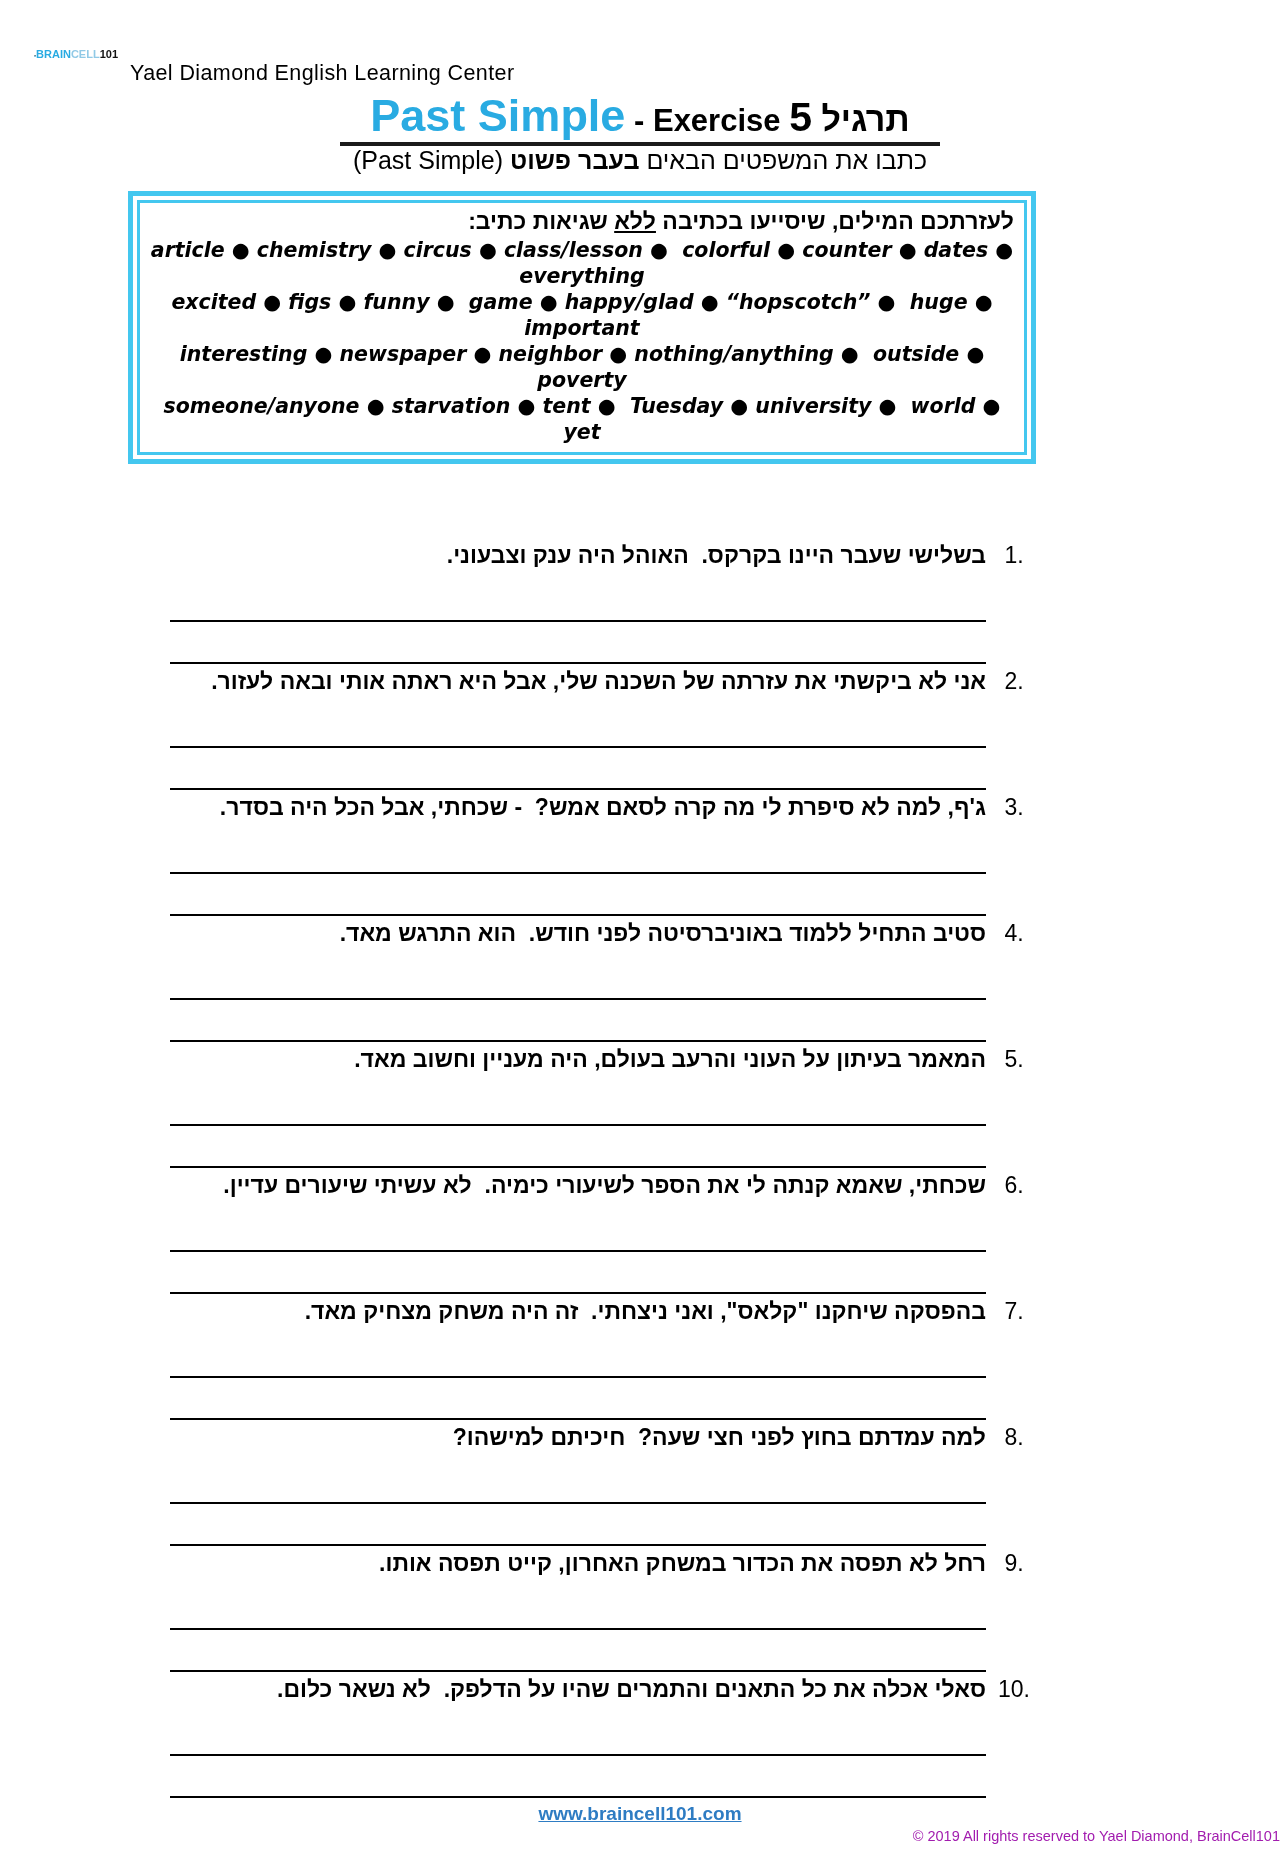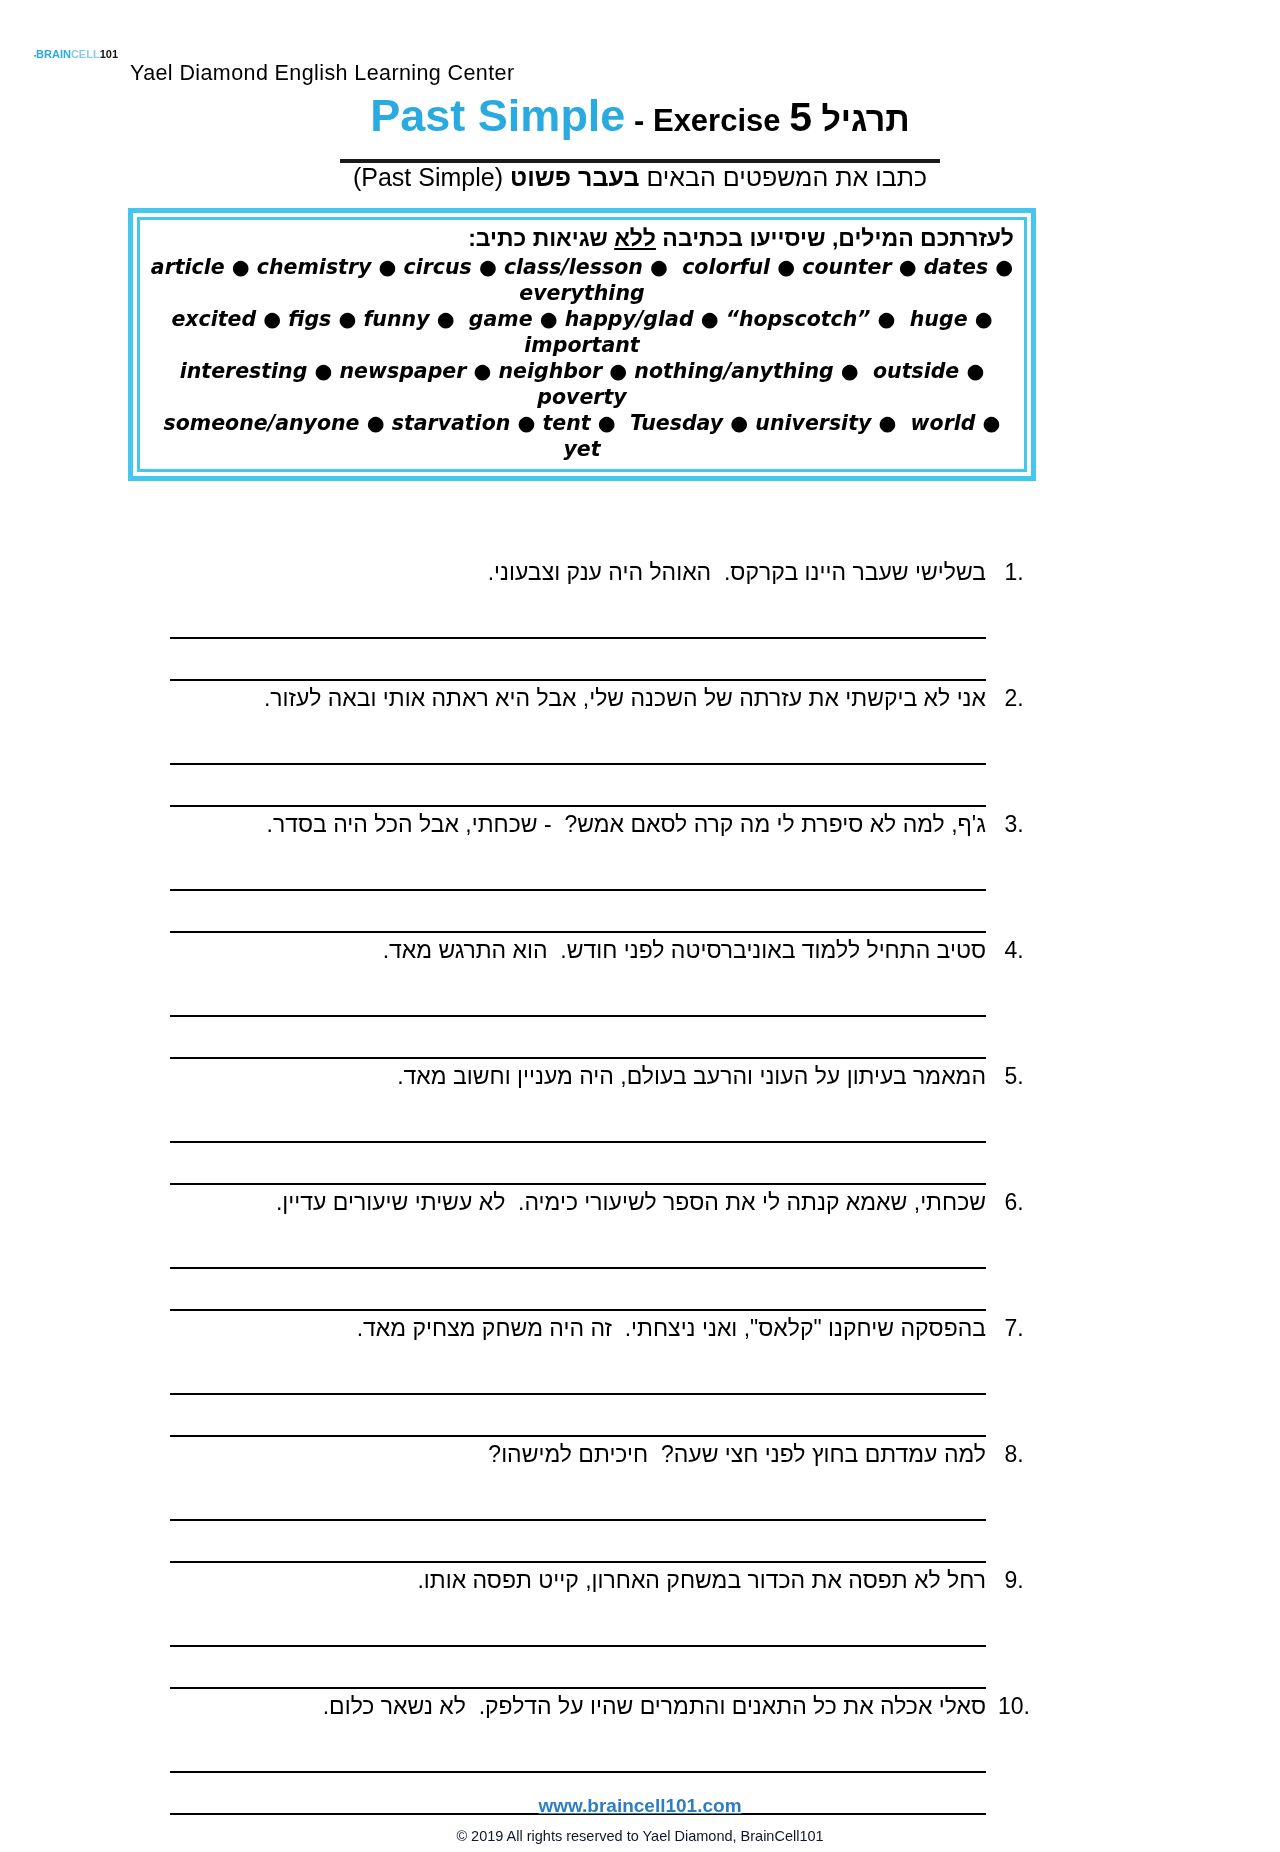--- a/index.html
+++ b/index.html
@@ -17,21 +17,21 @@
   .header { display: flex; align-items: flex-end; gap: 12px; padding: 6px 0 0 34px; height: 98px; }
   .logo { width: 84px; display: flex; flex-direction: row; align-items: center; }
   .brand { font-size: 11px; font-weight: bold; line-height: 1; margin-top: -3px; white-space: nowrap; }
   .brand .b1 { color: #29abe2; }
   .brand .b2 { color: #90c9e6; }
   .brand .b3 { color: #111; }
   .company { font-size: 21.5px; padding-bottom: 12px; letter-spacing: 0.4px; }
 
   
   .title-wrap { text-align: center; margin-top: -6px; }
-  .title-inner { display: inline-block; border-bottom: 4px solid #1a1a1a; padding: 0 30px 18px; line-height: 1.08; white-space: pre-wrap; }
+  .title-inner { display: inline-block; border-bottom: 4px solid #1a1a1a; padding: 0 30px 1px; line-height: 1.08; white-space: pre-wrap; }
   .t-en  { color: #29abe2; font-weight: bold; font-size: 45px; }
   .t-mid { font-weight: bold; font-size: 31px; }
   .t-num { font-weight: bold; font-size: 41px; }
   .t-he  { font-weight: bold; font-size: 34px; }
 
   .subtitle { text-align: center; font-size: 25px; direction: rtl; white-space: pre-wrap; }
   .subtitle .bold { font-weight: bold; }
 
   
   .wordbox { width: 908px; margin: 16px 0 0 128px; border: 5px solid #44c7ef; padding: 4px; background: #fff; }
@@ -39,28 +39,28 @@
   .wb-heading { text-align: right; font-weight: bold; font-size: 23px; direction: rtl; white-space: pre-wrap; margin-bottom: 2px; }
   .wb-heading .ul { text-decoration: underline; }
   .wb-lines { }
   .word-line { text-align: center; font-style: italic; font-weight: 600; font-size: 20.5px; line-height: 1.27; white-space: pre-wrap; font-family: "DejaVu Sans", sans-serif; }
 
   
   .exercises { width: 872px; margin: 78px 0 0 170px; }
   .exercise { height: 126px; }
   .sentence-row { display: flex; direction: rtl; align-items: baseline; height: 30px; }
   .ex-num { flex: 0 0 56px; width: 56px; text-align: center; direction: ltr; font-size: 23px; }
-  .ex-text { flex: 1; font-size: 23px; text-align: right; white-space: pre-wrap; }
+  .ex-text { flex: 1; font-size: 23px; text-align: right; white-space: pre-wrap; font-weight: bold; }
   .write-line { width: 816px; height: 0; border-bottom: 2px solid #000; margin-top: 48px; }
   .write-line + .write-line { margin-top: 40px; }
 
   
   .footer { position: absolute; left: 0; bottom: 8px; width: 100%; text-align: center; }
   .footer a { color: #2e7cc3; font-size: 19px; font-weight: bold; text-decoration: underline; cursor: pointer; }
-  .footer .copy { font-size: 14.5px; color: #0f172a; margin-top: 11px; }
+  .footer .copy { font-size: 14.5px; color: #a21caf; margin-top: 3px; text-align: right; }
 </style>
 </head>
 <body>
 
 <div class="page">
 
   <div class="header">
     <div class="logo">
       <svg width="80" height="84" viewBox="0 0 100 108">
         <path d="M78 28 L85 50" stroke="#111" stroke-width="3" fill="none"></path>

